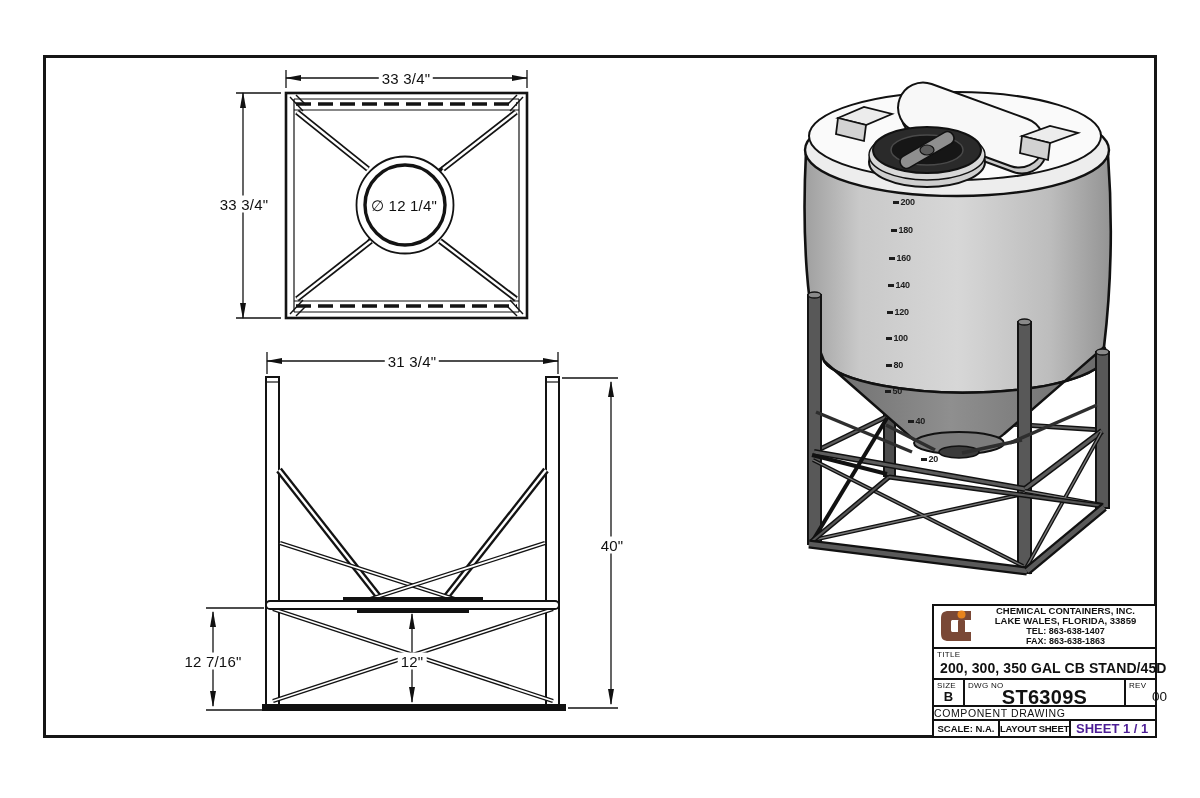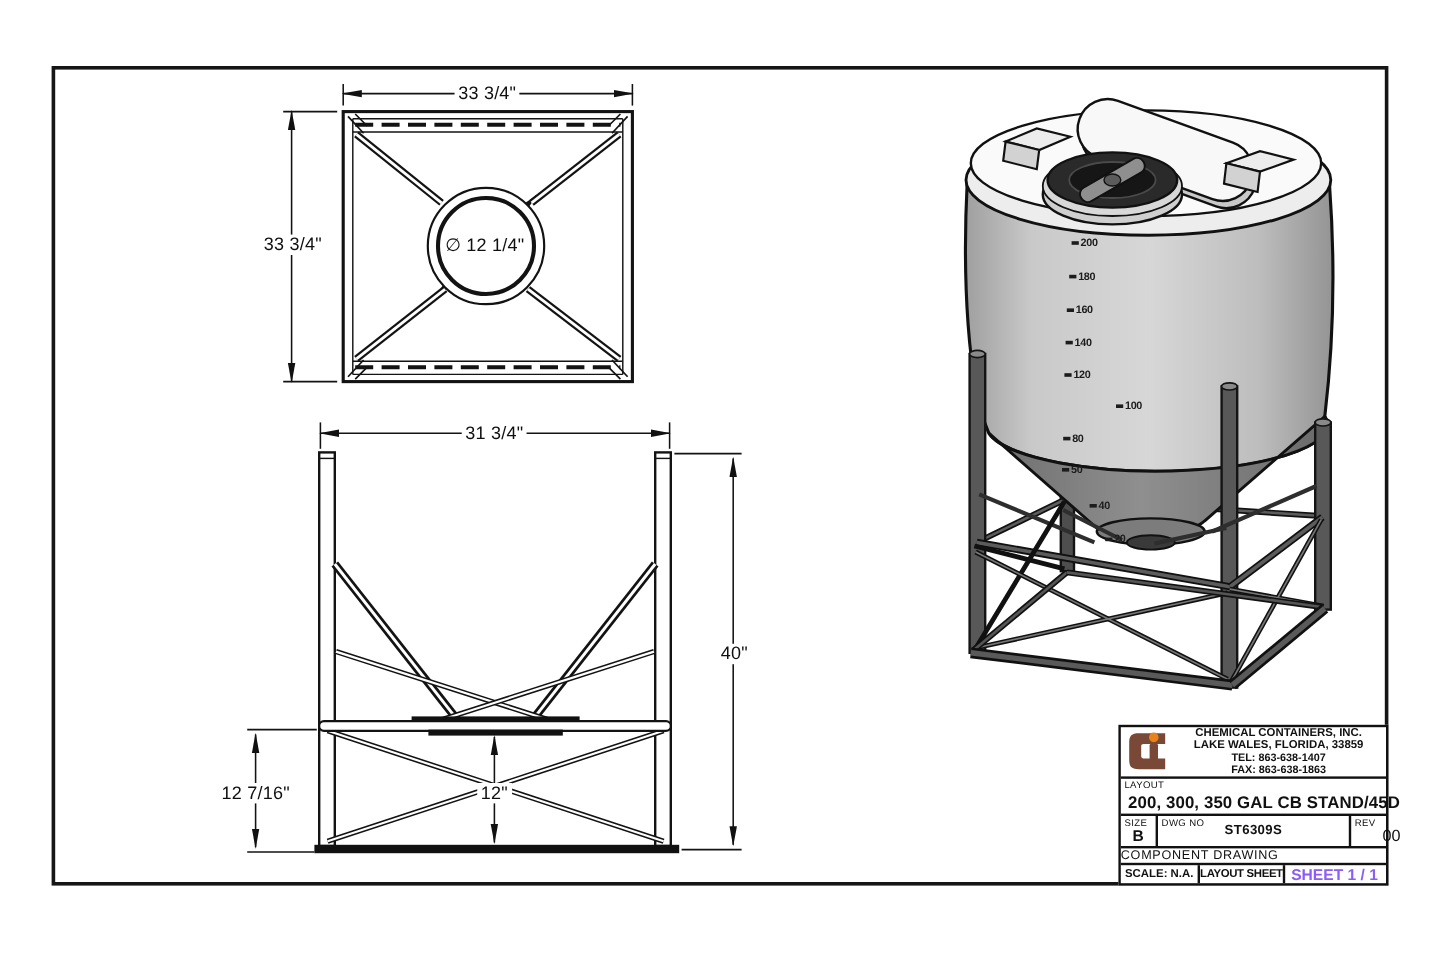--- a/index.html
+++ b/index.html
@@ -41,21 +41,21 @@
   .tb-cotel,.tb-cofax{font-size:9px;font-weight:bold;}
   .tb-title{height:32px;}
   .tb-label{position:absolute;top:1px;left:3px;font-size:8px;color:#111;letter-spacing:.3px;}
   .tb-titletext{position:absolute;left:6px;top:11px;font-size:14px;font-weight:bold;white-space:nowrap;letter-spacing:.1px;}
   .tb-sdr{height:27px;display:flex;}
   .tb-cell{position:relative;box-sizing:border-box;height:100%;}
   .tb-size{width:31px;border-right:2px solid #111;}
   .tb-dwg{flex:1;border-right:2px solid #111;}
   .tb-rev{width:29px;text-decoration:underline;}
   .tb-sizeval{position:absolute;left:0;right:0;top:9px;text-align:center;font-size:13px;font-weight:bold;}
-  .tb-dwgval{position:absolute;left:0;right:0;top:6px;text-align:center;font-size:11px;font-weight:bold;letter-spacing:.3px;}
+  .tb-dwgval{position:absolute;left:0;right:0;top:6px;text-align:center;font-size:20px;font-weight:bold;letter-spacing:.3px;}
   .tb-revval{position:absolute;left:0;right:0;top:9px;text-align:center;font-size:13.5px;padding-left:26px;}
   .tb-comp{height:14px;font-size:10.5px;letter-spacing:.6px;line-height:13px;}
   .tb-bottom{flex:1;display:flex;}
   .tb-scale{width:66px;border-right:2px solid #111;font-size:9.5px;font-weight:bold;display:flex;align-items:center;justify-content:center;box-sizing:border-box;}
   .tb-layout{width:71px;border-right:2px solid #111;font-size:9.5px;font-weight:bold;display:flex;align-items:center;justify-content:center;box-sizing:border-box;letter-spacing:-.3px;}
   .tb-sheet{flex:1;font-size:13px;font-weight:bold;display:flex;align-items:center;padding-left:5px;box-sizing:border-box;}
 </style>
 </head>
 <body>
 
@@ -271,62 +271,62 @@
   <span class="dim" style="left:612px;top:545px;">40"</span>
   <span class="dim" style="left:213px;top:661px;">12 7/16"</span>
   <span class="dim" style="left:412px;top:661px;">12"</span>
 
   <div>
     <span class="gal" style="left:893px;top:202px;">200</span>
     <span class="gal" style="left:891px;top:230px;">180</span>
     <span class="gal" style="left:889px;top:258px;">160</span>
     <span class="gal" style="left:888px;top:285px;">140</span>
     <span class="gal" style="left:887px;top:312px;">120</span>
-    <span class="gal" style="left:886px;top:338px;margin-left:44px;">100</span>
+    <span class="gal" style="left:886px;top:338px;">100</span>
     <span class="gal" style="left:886px;top:365px;">80</span>
     <span class="gal" style="left:885px;top:391px;">50</span>
     <span class="gal" style="left:908px;top:421px;">40</span>
-    <span class="gal" style="left:921px;top:449px;">20</span>
+    <span class="gal" style="left:921px;top:459px;">20</span>
   </div>
 
   <div class="tblock">
     <div class="tb-row tb-company">
       <div class="tb-logo">
         <svg width="40" height="38" viewBox="0 0 40 38">
           <path d="M34,4 H12 C6,4 4,6 4,12 V26 C4,32 6,34 12,34 H34 V25 H16 C14.6,25 14,24.4 14,23 V15 C14,13.6 14.6,13 16,13 H34 Z" fill="#7a4836"></path>
           <rect x="21" y="13" width="7" height="14" rx="1" fill="#7a4836"></rect>
           <circle cx="24.5" cy="7.5" r="4" fill="#e8831c"></circle>
         </svg>
       </div>
       <div class="tb-cotext">
         <div class="tb-coname">CHEMICAL CONTAINERS, INC.</div>
         <div class="tb-coaddr">LAKE WALES, FLORIDA, 33859</div>
         <div class="tb-cotel">TEL: 863-638-1407</div>
         <div class="tb-cofax">FAX: 863-638-1863</div>
       </div>
     </div>
     <div class="tb-row tb-title">
-      <span class="tb-label">LAYOUT</span>
+      <span class="tb-label">TITLE</span>
       <div class="tb-titletext">200, 300, 350 GAL CB STAND/45D</div>
     </div>
     <div class="tb-row tb-sdr">
       <div class="tb-cell tb-size">
         <span class="tb-label">SIZE</span>
         <div class="tb-sizeval">B</div>
       </div>
       <div class="tb-cell tb-dwg">
         <span class="tb-label">DWG NO</span>
         <div class="tb-dwgval">ST6309S</div>
       </div>
       <div class="tb-cell tb-rev">
         <span class="tb-label">REV</span>
         <div class="tb-revval">00</div>
       </div>
     </div>
     <div class="tb-row tb-comp">COMPONENT DRAWING</div>
     <div class="tb-row tb-bottom">
       <div class="tb-scale">SCALE: N.A.</div>
       <div class="tb-layout">LAYOUT SHEET</div>
-      <div class="tb-sheet" style="color: #8b5cf6;">SHEET 1 / 1</div>
+      <div class="tb-sheet" style="color: #4c1d95;">SHEET 1 / 1</div>
     </div>
   </div>
 
 </div>
 
 </body></html>

